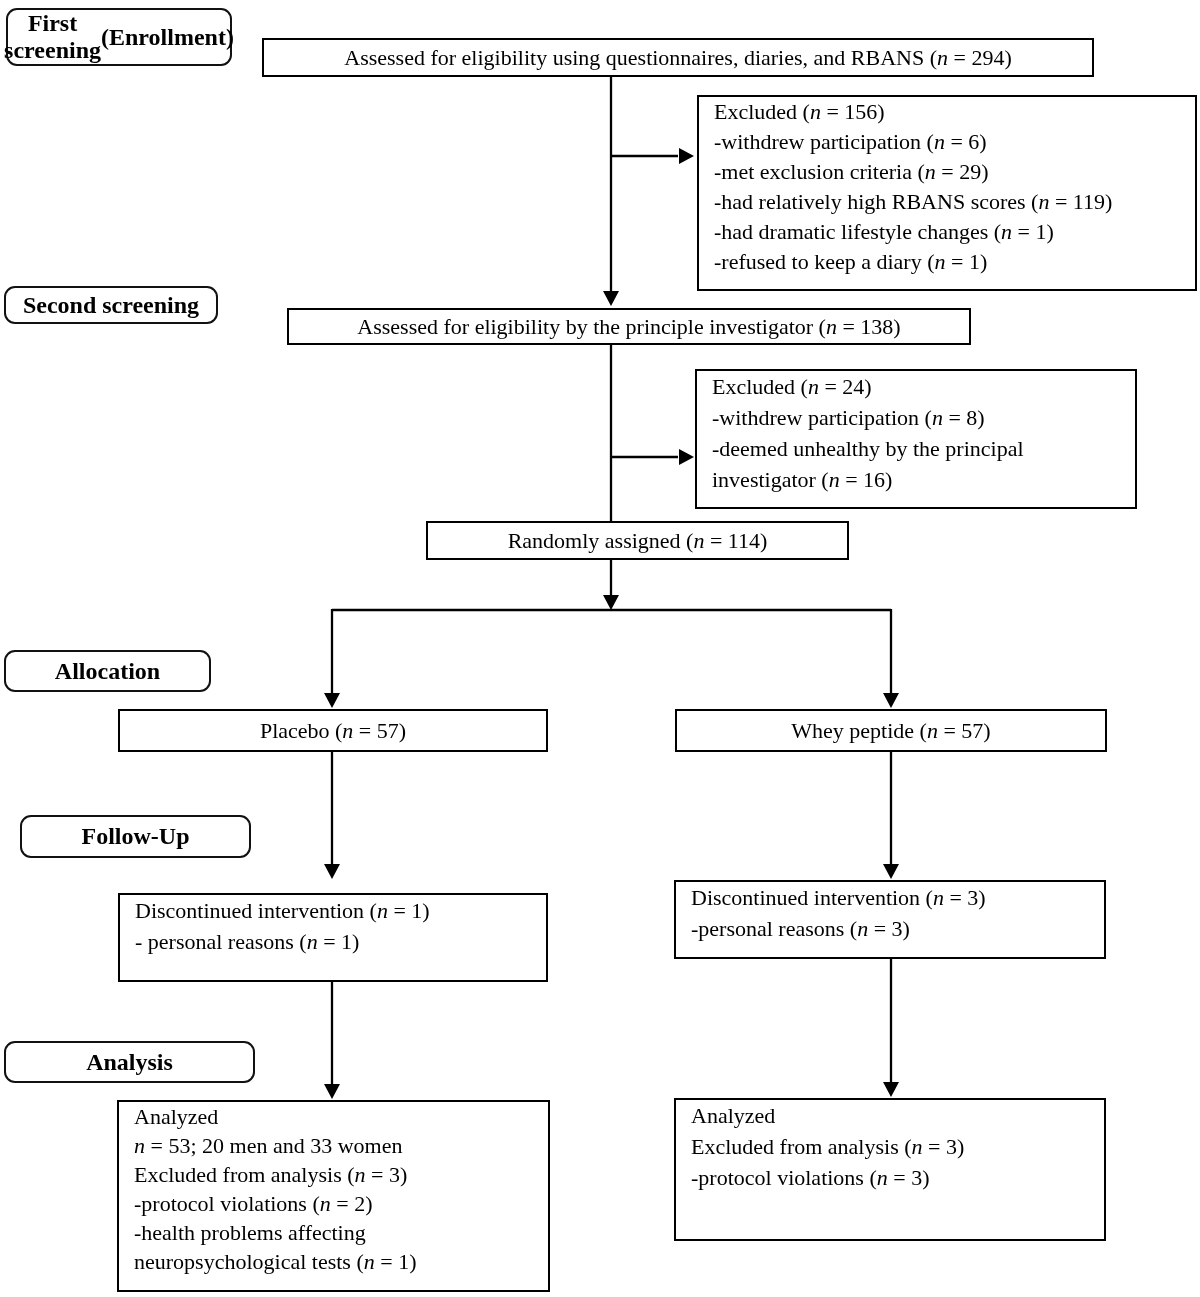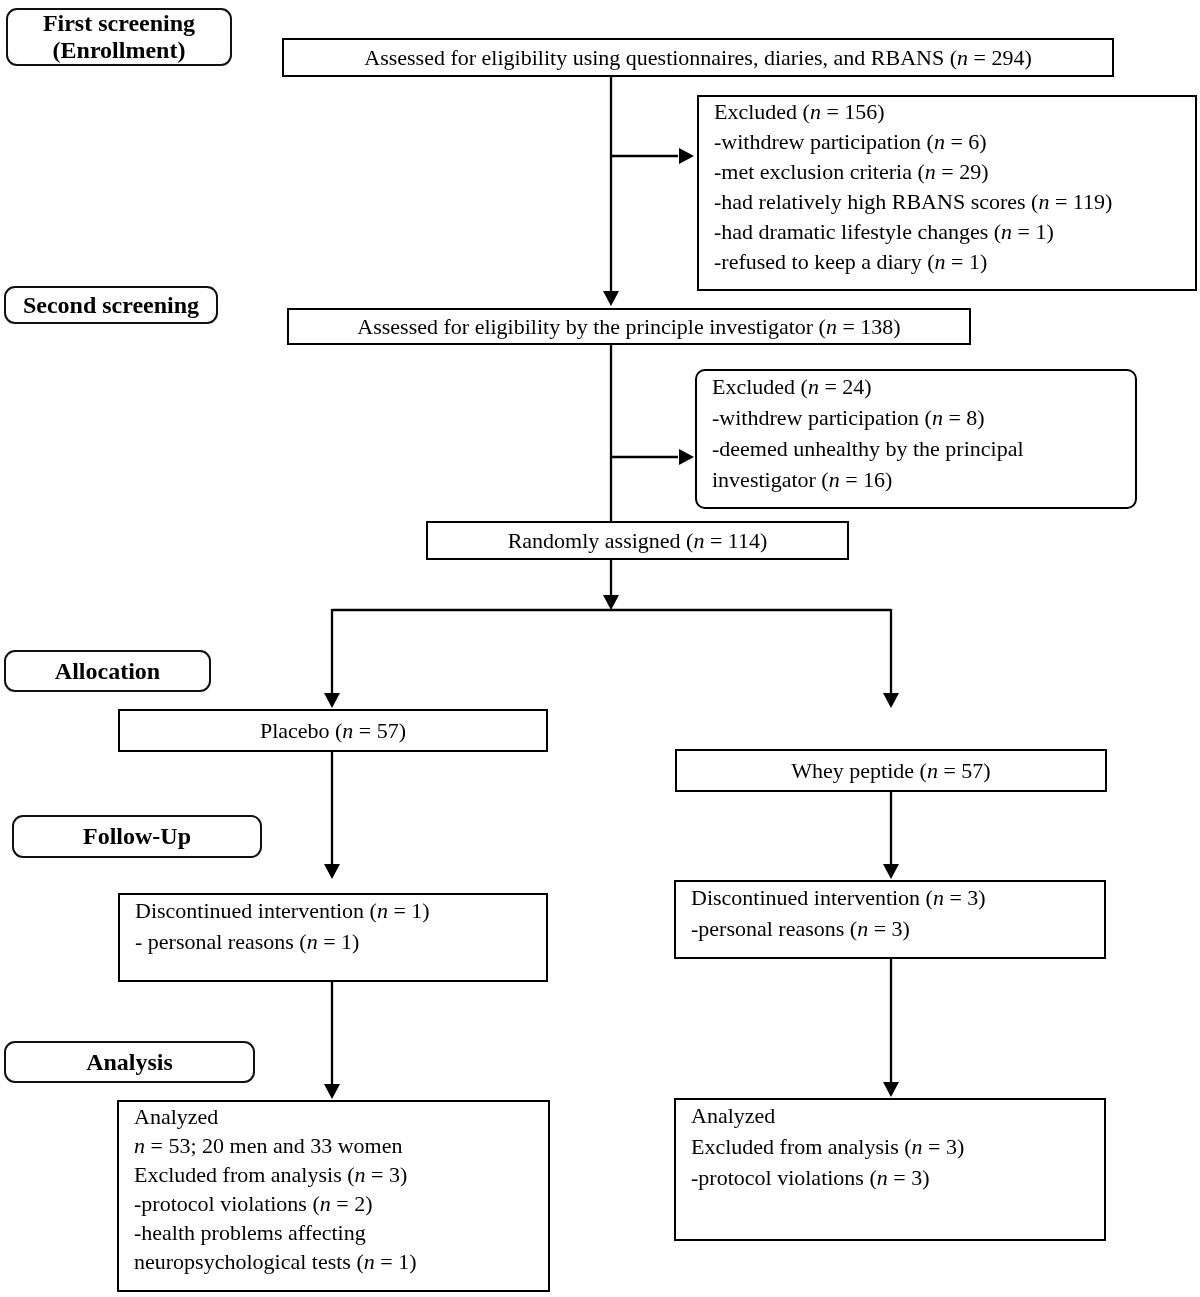--- a/index.html
+++ b/index.html
@@ -30,21 +30,21 @@
     fill: #000000;
     stroke: none;
   }
   .stage-label {
     position: absolute;
     box-sizing: border-box;
     border: 2.5px solid #111111;
     border-radius: 11px;
     background: #ffffff;
     display: flex;
-    flex-direction: column;
+    flex-direction: row;
     align-items: center;
     justify-content: center;
     font-weight: bold;
     font-size: 24px;
     line-height: 27px;
     text-align: center;
   }
   .flow-box {
     position: absolute;
     box-sizing: border-box;
@@ -112,60 +112,60 @@
   </div>
 
   <div class="stage-label" style="left:4px; top:286px; width:214px; height:38px;">
     <span class="nfmt">Second screening</span>
   </div>
 
   <div class="stage-label" style="left:4px; top:650px; width:207px; height:42px;">
     <span class="nfmt">Allocation</span>
   </div>
 
-  <div class="stage-label" style="left:12px; top:815px; width:250px; height:43px;">
+  <div class="stage-label" style="left:20px; top:815px; width:231px; height:43px;">
     <span class="nfmt">Follow-Up</span>
   </div>
 
   <div class="stage-label" style="left:4px; top:1041px; width:251px; height:42px;">
     <span class="nfmt">Analysis</span>
   </div>
 
-  <div class="flow-box centered" style="left:262px; top:38px; width:832px; height:39px;margin-left:20px;">
+  <div class="flow-box centered" style="left:262px; top:38px; width:832px; height:39px;">
     <span class="nfmt">Assessed for eligibility using questionnaires, diaries, and RBANS (<i>n</i> = 294)</span>
   </div>
 
   <div class="flow-box listing lh30" style="left:697px; top:95px; width:500px; height:196px;">
     <span class="bline nfmt">Excluded (<i>n</i> = 156)</span>
     <span class="bline nfmt">-withdrew participation (<i>n</i> = 6)</span>
     <span class="bline nfmt">-met exclusion criteria (<i>n</i> = 29)</span>
     <span class="bline nfmt">-had relatively high RBANS scores (<i>n</i> = 119)</span>
     <span class="bline nfmt">-had dramatic lifestyle changes (<i>n</i> = 1)</span>
     <span class="bline nfmt">-refused to keep a diary (<i>n</i> = 1)</span>
   </div>
 
   <div class="flow-box centered" style="left:287px; top:308px; width:684px; height:37px;">
     <span class="nfmt">Assessed for eligibility by the principle investigator (<i>n</i> = 138)</span>
   </div>
 
-  <div class="flow-box listing lh31" style="left:695px; top:369px; width:442px; height:140px;border-radius:10px;">
+  <div class="flow-box listing lh31" style="left:695px; top:369px; width:442px; height:140px;">
     <span class="bline nfmt">Excluded (<i>n</i> = 24)</span>
     <span class="bline nfmt">-withdrew participation (<i>n</i> = 8)</span>
     <span class="bline nfmt">-deemed unhealthy by the principal investigator (<i>n</i> = 16)</span>
   </div>
 
   <div class="flow-box centered" style="left:426px; top:521px; width:423px; height:39px;">
     <span class="nfmt">Randomly assigned (<i>n</i> = 114)</span>
   </div>
 
   <div class="flow-box centered" style="left:118px; top:709px; width:430px; height:43px;">
     <span class="nfmt">Placebo (<i>n</i> = 57)</span>
   </div>
 
-  <div class="flow-box centered" style="left:675px; top:749px; width:432px; height:43px;">
+  <div class="flow-box centered" style="left:675px; top:709px; width:432px; height:43px;">
     <span class="nfmt">Whey peptide (<i>n</i> = 57)</span>
   </div>
 
   <div class="flow-box listing lh31" style="left:118px; top:880px; width:430px; height:89px;margin-top:13px;">
     <span class="bline nfmt">Discontinued intervention (<i>n</i> = 1)</span>
     <span class="bline nfmt">- personal reasons (<i>n</i> = 1)</span>
   </div>
 
   <div class="flow-box listing lh31" style="left:674px; top:880px; width:432px; height:79px;">
     <span class="bline nfmt">Discontinued intervention (<i>n</i> = 3)</span>

